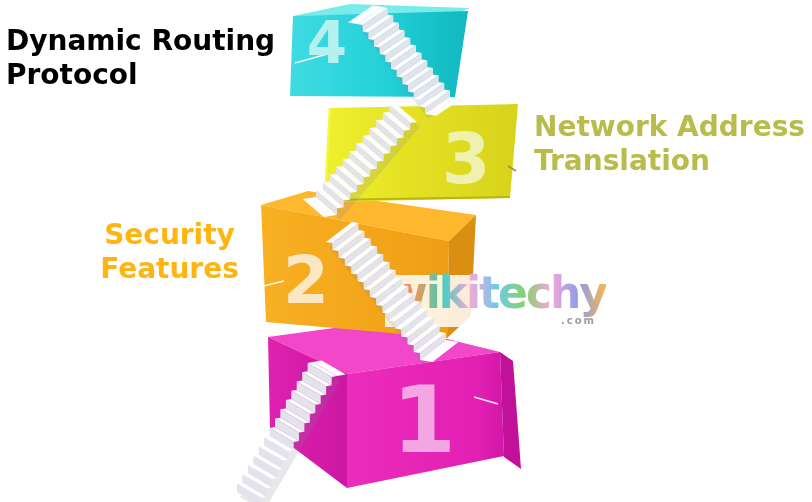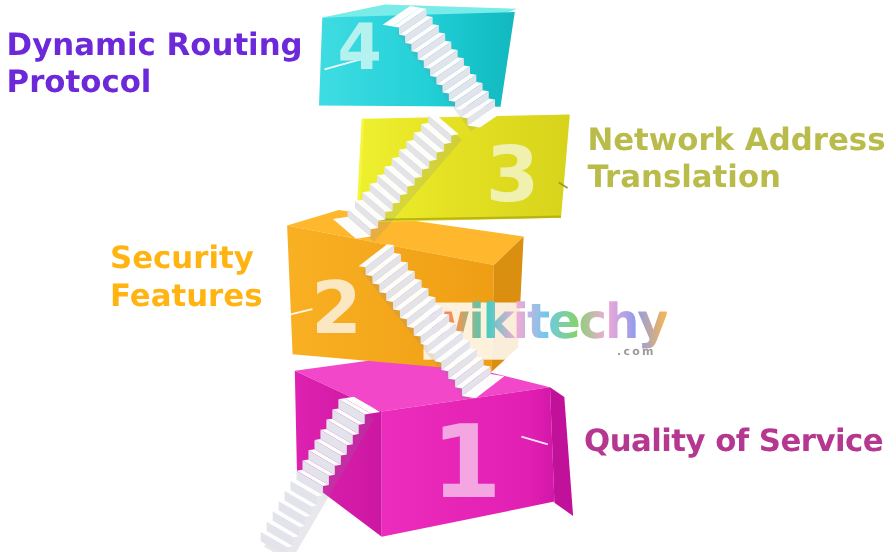--- a/index.html
+++ b/index.html
@@ -4,21 +4,21 @@
 <style>
   html,body{margin:0;padding:0;background:#ffffff;}
   #stage{position:relative;width:812px;height:502px;overflow:hidden;background:#ffffff;
          font-family:"DejaVu Sans","Liberation Sans",sans-serif;}
   svg{position:absolute;left:0;top:0;}
   #stairs-svg{pointer-events:none;}
   .label{position:absolute;font-weight:bold;font-size:28px;line-height:34px;
          font-family:"DejaVu Sans","Liberation Sans",sans-serif;}
   #label-4{left:6px;top:24px;width:300px;}
   #label-3{left:534px;top:110px;width:280px;}
-  #label-2{left:100px;top:218px;width:185px;}
+  #label-2{left:77px;top:218px;width:185px;text-align:center;}
   #label-1{left:531px;top:384px;white-space:nowrap;letter-spacing:-0.5px;}
   .num{font-family:"DejaVu Sans","Liberation Sans",sans-serif;font-weight:bold;text-anchor:middle;}
   #watermark{position:absolute;left:385px;top:275px;width:225px;height:52px;
              background:rgba(255,255,255,0.85);}
   #wm-brand{position:absolute;left:2px;top:-8px;display:block;
             font-weight:bold;font-size:44px;letter-spacing:-2px;
             background:linear-gradient(90deg,#ee5fa8,#f7954d,#3ecfc0,#f7a8d6,#6fc9ec,#84d36e,#f2a9d8,#8f9bec,#f7b84e);
             -webkit-background-clip:text;background-clip:text;color:transparent;}
   #wm-suffix{position:absolute;right:14px;bottom:1px;font-weight:bold;font-size:10px;
              letter-spacing:2px;color:#9c9c9c;}
@@ -207,17 +207,16 @@
         <polygon points="253.3,455.7 253.3,464.1 277.3,478.1 277.3,469.7" fill="#e3e3eb"></polygon>
         <polygon points="253.3,464.1 247.9,465.0 271.9,479.0 277.3,478.1" fill="#fdfdfe"></polygon>
         <polygon points="247.9,465.0 247.9,473.4 271.9,487.4 271.9,479.0" fill="#e3e3eb"></polygon>
         <polygon points="247.9,473.4 242.4,474.3 266.4,488.3 271.9,487.4" fill="#fdfdfe"></polygon>
         <polygon points="242.4,474.3 242.4,482.7 266.4,496.7 266.4,488.3" fill="#e3e3eb"></polygon>
         <polygon points="242.4,482.7 237.0,483.6 261.0,497.6 266.4,496.7" fill="#fdfdfe"></polygon>
         <polygon points="237.0,483.6 237.0,492.0 261.0,506.0 261.0,497.6" fill="#e3e3eb"></polygon>
       </g>
   </svg>
 
-  <div class="label" id="label-4" style="color: #6d28d9;">Dynamic Routing Protocol</div>
+  <div class="label" id="label-4" style="color: #000000;">Dynamic Routing Protocol</div>
   <div class="label" id="label-3" style="color: rgb(185, 187, 74);">Network Address Translation</div>
   <div class="label" id="label-2" style="color: rgb(255, 180, 18);">Security Features</div>
-  <div class="label" id="label-1" style="color: rgb(181, 55, 144);">Quality of Service</div>
 </div>
 
 </body></html>

